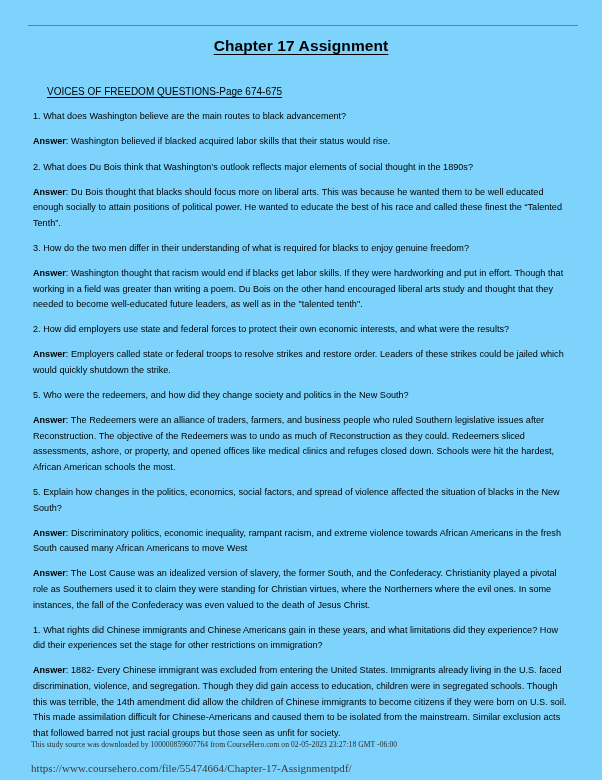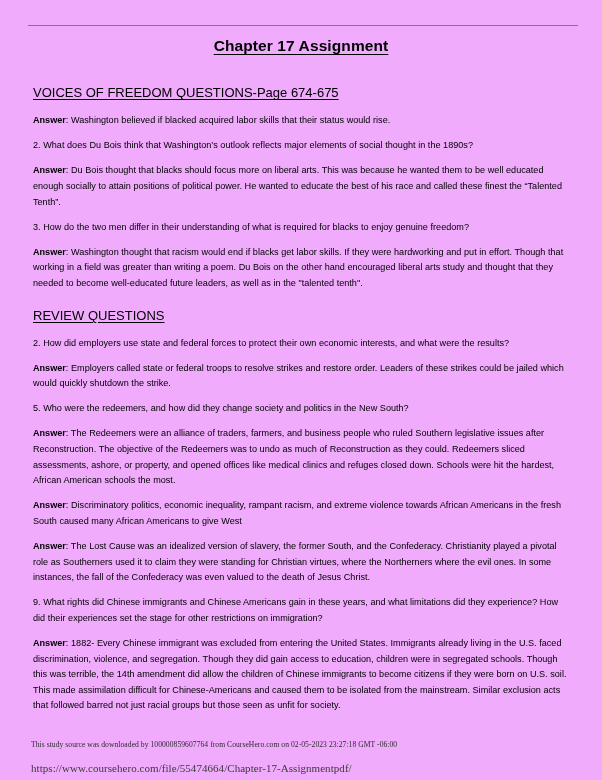--- a/index.html
+++ b/index.html
@@ -14,21 +14,21 @@
     font-family: "Liberation Sans", sans-serif;
     color: #000000;
     overflow: hidden;
   }
 
   #page {
     position: absolute;
     left: 0; top: 0;
     width: 602px;
     height: 780px;
-    background: #f0abfc;
+    background: #7dd3fc;
   }
 
   
   .header-rule {
     position: absolute;
     left: 28px;
     top: 25px;
     width: 550px;
     height: 0;
     border-top: 1px solid #7a7a7a;
@@ -49,23 +49,23 @@
     margin: 0 0 30px 0;
     padding: 0;
     line-height: 1.25;
   }
   .doc-title span {
     text-decoration: underline;
     text-underline-offset: 3px;
   }
 
   .section-heading {
-    font-size: 13px;
+    font-size: 10px;
     font-weight: 400;
-    margin: 0 0 11px 0;
+    margin: 0 0 11px 14px;
     line-height: 1.3;
   }
   .section-heading span {
     text-decoration: underline;
     text-underline-offset: 2px;
   }
   .section-heading.review {
     margin-top: 16px;
   }
 
@@ -113,48 +113,49 @@
 <div id="page">
 
   <div class="header-rule"></div>
 
   <div class="content">
 
     <h1 class="doc-title"><span>Chapter 17 Assignment</span></h1>
 
     <h2 class="section-heading"><span>VOICES OF FREEDOM QUESTIONS-Page 674-675</span></h2>
 
+    <p class="para">1. What does Washington believe are the main routes to black advancement?</p>
 
     <p class="para"><span class="lbl">Answer</span><span>: Washington believed if blacked acquired labor skills that their status would rise.</span></p>
 
     <p class="para">2. What does Du Bois think that Washington’s outlook reflects major elements of social thought in the 1890s?</p>
 
     <p class="para"><span class="lbl">Answer</span><span>: Du Bois thought that blacks should focus more on liberal arts. This was because he wanted them to be well educated enough socially to attain positions of political power. He wanted to educate the best of his race and called these finest the “Talented Tenth”.</span></p>
 
     <p class="para">3. How do the two men differ in their understanding of what is required for blacks to enjoy genuine freedom?</p>
 
     <p class="para"><span class="lbl">Answer</span><span>: Washington thought that racism would end if blacks get labor skills. If they were hardworking and put in effort. Though that working in a field was greater than writing a poem. Du Bois on the other hand encouraged liberal arts study and thought that they needed to become well-educated future leaders, as well as in the "talented tenth".</span></p>
 
-    <h2 class="section-heading review"><span>REVIEW QUESTIONS</span></h2>
 
     <p class="para">2. How did employers use state and federal forces to protect their own economic interests, and what were the results?</p>
 
     <p class="para"><span class="lbl">Answer</span><span>: Employers called state or federal troops to resolve strikes and restore order. Leaders of these strikes could be jailed which would quickly shutdown the strike.</span></p>
 
     <p class="para">5. Who were the redeemers, and how did they change society and politics in the New South?</p>
 
     <p class="para"><span class="lbl">Answer</span><span>: The Redeemers were an alliance of traders, farmers, and business people who ruled Southern legislative issues after Reconstruction. The objective of the Redeemers was to undo as much of Reconstruction as they could. Redeemers sliced assessments, ashore, or property, and opened offices like medical clinics and refuges closed down. Schools were hit the hardest, African American schools the most.</span></p>
 
+    <p class="para">5. Explain how changes in the politics, economics, social factors, and spread of violence affected the situation of blacks in the New South?</p>
 
-    <p class="para"><span class="lbl">Answer</span><span>: Discriminatory politics, economic inequality, rampant racism, and extreme violence towards African Americans in the fresh South caused many African Americans to give West</span></p>
+    <p class="para"><span class="lbl">Answer</span><span>: Discriminatory politics, economic inequality, rampant racism, and extreme violence towards African Americans in the fresh South caused many African Americans to move West</span></p>
 
 
     <p class="para"><span class="lbl">Answer</span><span>: The Lost Cause was an idealized version of slavery, the former South, and the Confederacy. Christianity played a pivotal role as Southerners used it to claim they were standing for Christian virtues, where the Northerners where the evil ones. In some instances, the fall of the Confederacy was even valued to the death of Jesus Christ.</span></p>
 
-    <p class="para">9. What rights did Chinese immigrants and Chinese Americans gain in these years, and what limitations did they experience? How did their experiences set the stage for other restrictions on immigration?</p>
+    <p class="para">1. What rights did Chinese immigrants and Chinese Americans gain in these years, and what limitations did they experience? How did their experiences set the stage for other restrictions on immigration?</p>
 
     <p class="para"><span class="lbl">Answer</span><span>: 1882- Every Chinese immigrant was excluded from entering the United States. Immigrants already living in the U.S. faced discrimination, violence, and segregation. Though they did gain access to education, children were in segregated schools. Though this was terrible, the 14th amendment did allow the children of Chinese immigrants to become citizens if they were born on U.S. soil. This made assimilation difficult for Chinese-Americans and caused them to be isolated from the mainstream. Similar exclusion acts that followed barred not just racial groups but those seen as unfit for society.</span></p>
 
   </div>
 
   <div class="download-notice">This study source was downloaded by 100000859607764 from CourseHero.com on 02-05-2023 23:27:18 GMT -06:00</div>
   <div class="source-url">https://www.coursehero.com/file/55474664/Chapter-17-Assignmentpdf/</div>
 
 </div>
 

